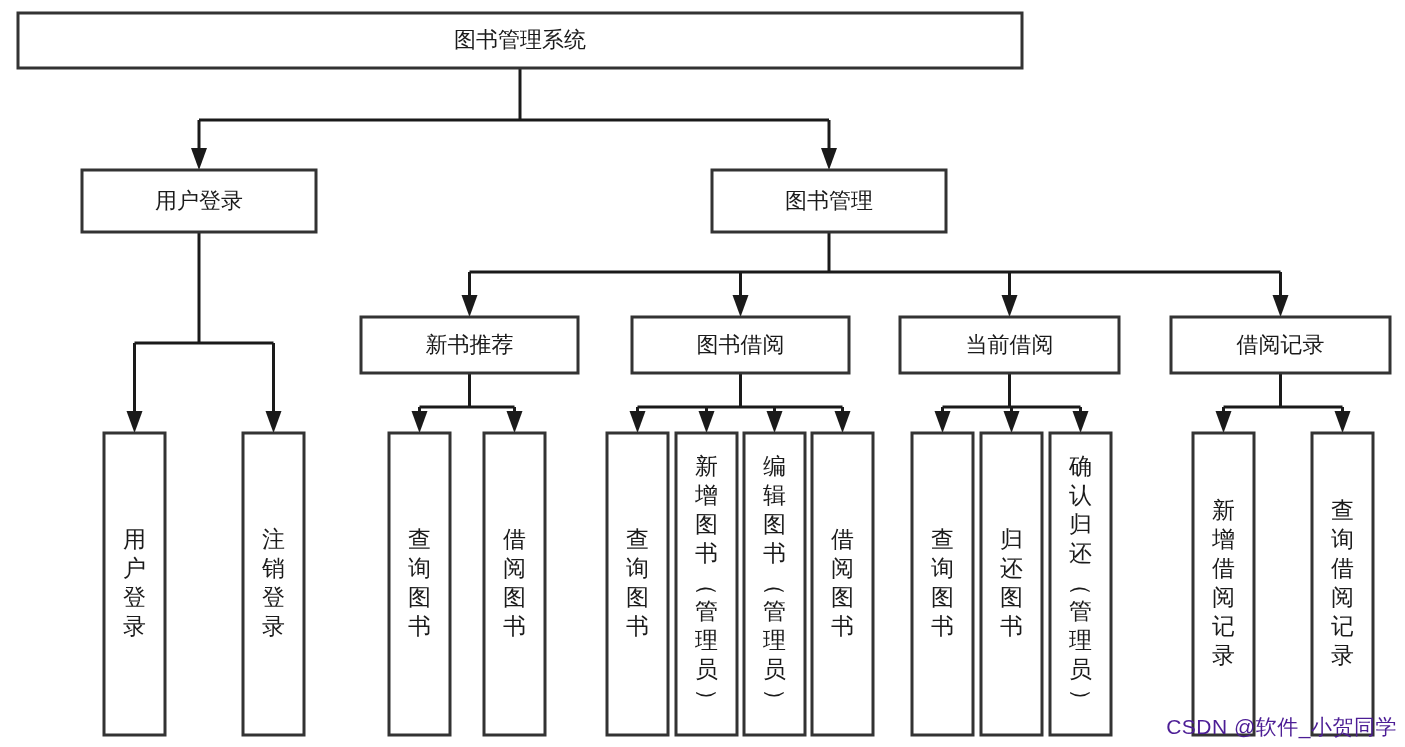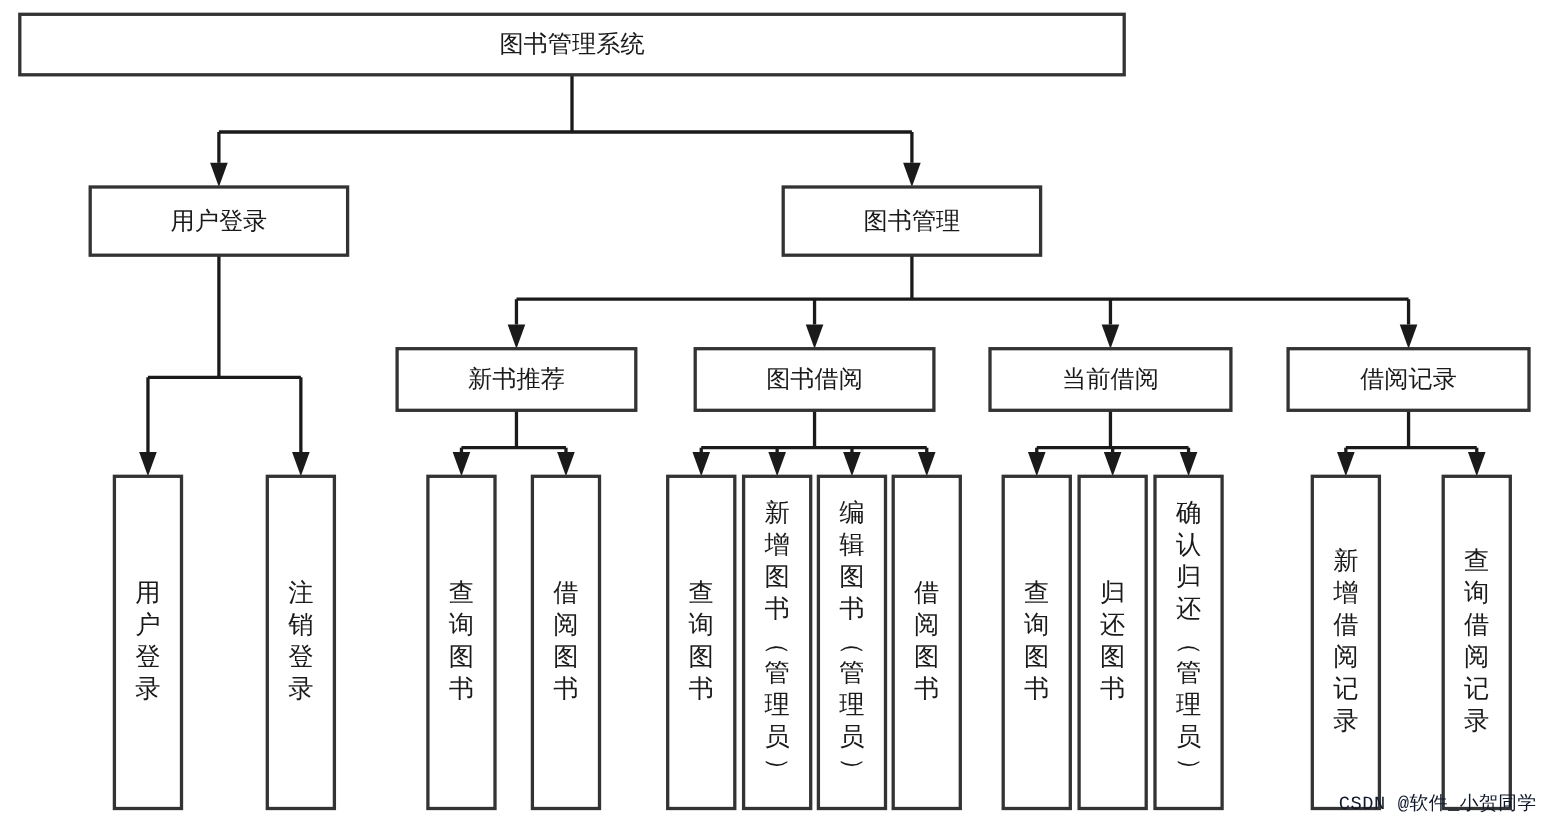--- a/index.html
+++ b/index.html
@@ -50,23 +50,23 @@
     font-family: "Liberation Sans", "DejaVu Sans", sans-serif;
     font-size: 23px;
     fill: #1a1a1a;
     text-anchor: middle;
     dominant-baseline: middle;
   }
   .watermark {
     position: absolute;
     right: 8px;
     bottom: 6px;
-    font-family: Liberation Mono, monospace;
-    font-size: 17px;
-    color: #0f172a;
+    font-family: Liberation Sans, sans-serif;
+    font-size: 21px;
+    color: #4c1d95;
     letter-spacing: 0.5px;
     white-space: nowrap;
     user-select: none;
   }
 </style>
 </head>
 <body>
 
 <div id="diagram-root">
   <svg id="tree-svg" viewBox="0 0 1405 747">

